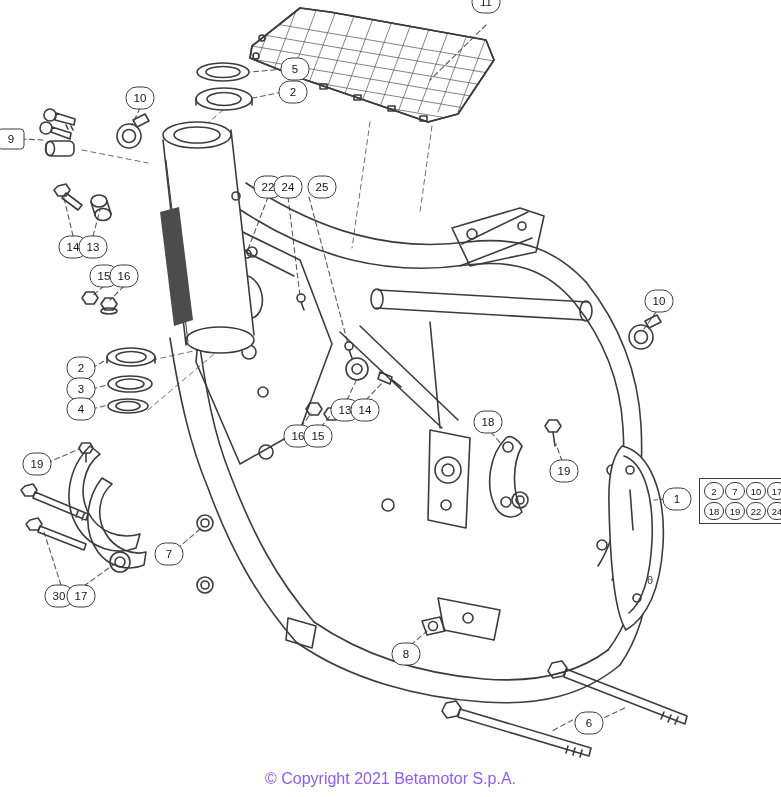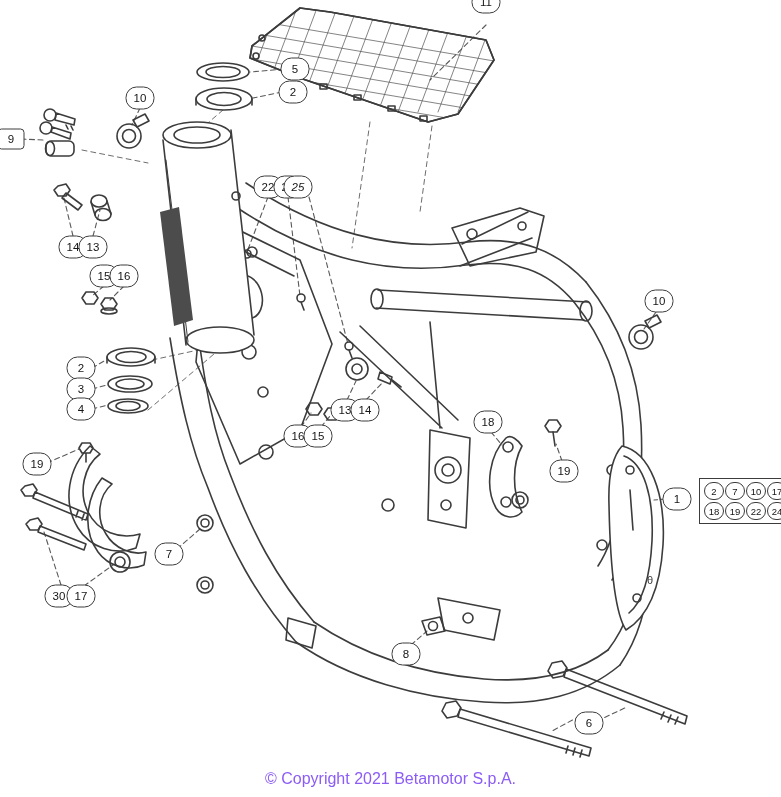--- a/index.html
+++ b/index.html
@@ -222,21 +222,21 @@
   </svg>
 
   <div>
       <div class="callout" style="left: 486px; top: 2px;">11</div>
       <div class="callout" style="left: 295px; top: 69px;">5</div>
       <div class="callout" style="left: 293px; top: 92px;">2</div>
       <div class="callout" style="left: 140px; top: 98px;">10</div>
       <div class="callout box" style="left: 11px; top: 139px;">9</div>
       <div class="callout" style="left: 268px; top: 187px;">22</div>
       <div class="callout" style="left: 288px; top: 187px;">24</div>
-      <div class="callout" style="left: 298px; top: 187px; font-style: italic;">25</div>
+      <div class="callout" style="left: 322px; top: 187px;">25</div>
       <div class="callout" style="left: 73px; top: 247px;">14</div>
       <div class="callout" style="left: 93px; top: 247px;">13</div>
       <div class="callout" style="left: 104px; top: 276px;">15</div>
       <div class="callout" style="left: 124px; top: 276px;">16</div>
       <div class="callout" style="left: 659px; top: 301px;">10</div>
       <div class="callout" style="left: 81px; top: 368px;">2</div>
       <div class="callout" style="left: 81px; top: 389px;">3</div>
       <div class="callout" style="left: 81px; top: 409px;">4</div>
       <div class="callout" style="left: 345px; top: 410px;">13</div>
       <div class="callout" style="left: 365px; top: 410px;">14</div>

